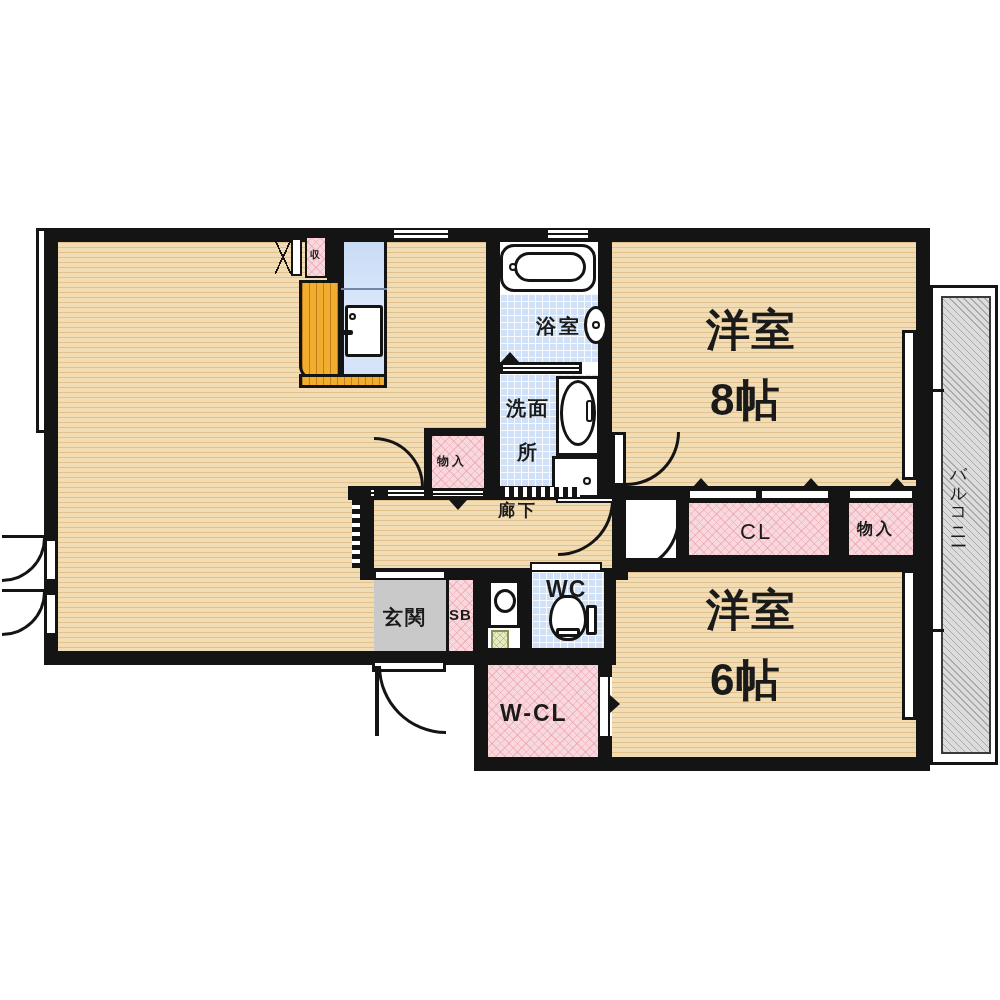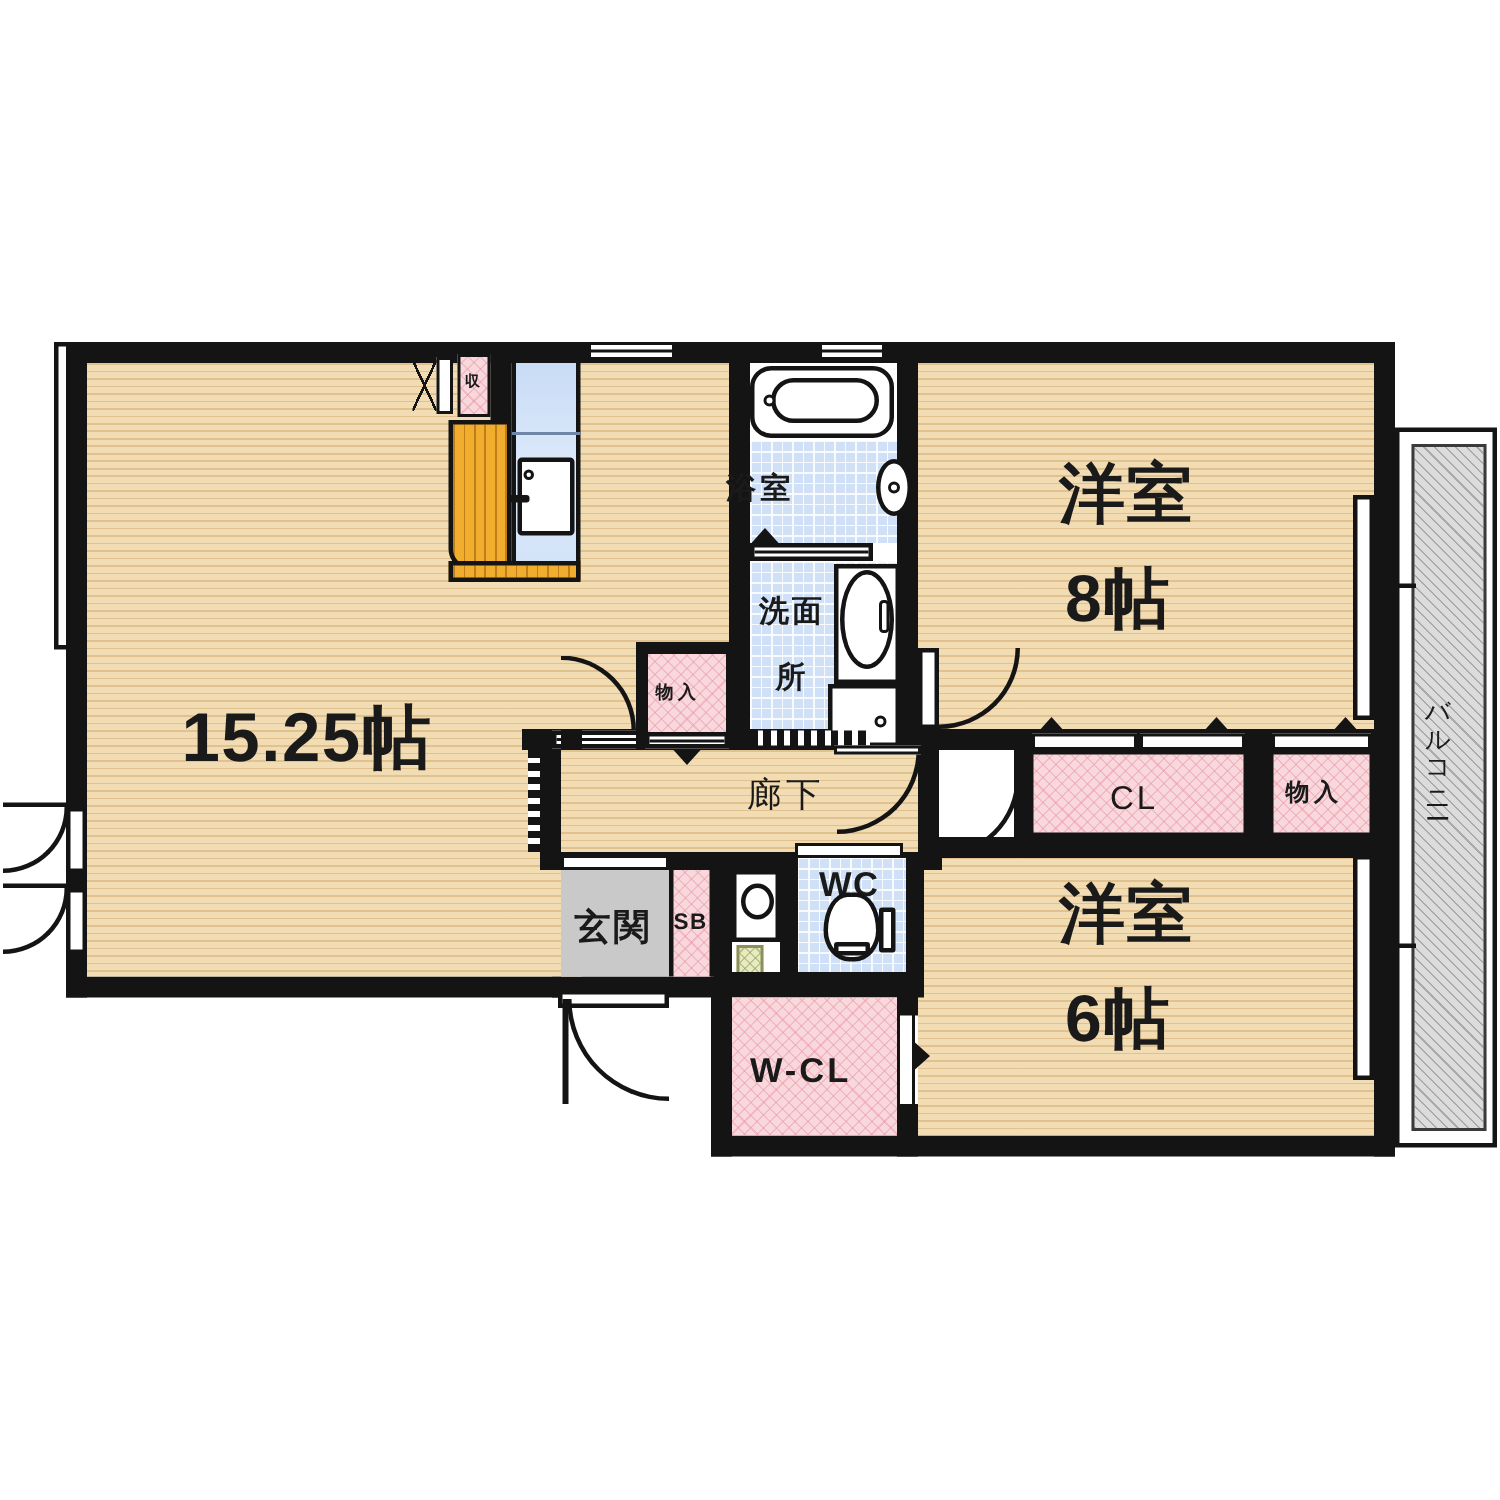--- a/index.html
+++ b/index.html
@@ -163,21 +163,20 @@
   <div class="ab win-thin" style="left:392px;top:228px;width:58px;height:12px;"></div>
   <div class="ab" style="left:392px;top:233px;width:58px;height:2px;background:#141414;"></div>
 
   <div class="ab win" style="left:44px;top:538px;width:14px;height:44px;"></div>
   <div class="ab arc arc-br" style="left:2px;top:538px;width:44px;height:44px;border-width:3px;"></div>
   <div class="ab" style="left:2px;top:535px;width:44px;height:3px;background:#141414;"></div>
   <div class="ab win" style="left:44px;top:592px;width:14px;height:44px;"></div>
   <div class="ab arc arc-br" style="left:2px;top:592px;width:44px;height:44px;border-width:3px;"></div>
   <div class="ab" style="left:2px;top:589px;width:44px;height:3px;background:#141414;"></div>
 
-  <div class="lbl big" style="left:121px;top:468px;">15.25帖</div>
 
   <div class="ab wall" style="left:348px;top:486px;width:130px;height:14px;"></div>
   <div class="ab slide" style="left:368px;top:487px;width:70px;height:12px;"></div>
   <div class="ab arc arc-tr" style="left:374px;top:437px;width:50px;height:50px;"></div>
 
   <div class="ab dotwall" style="left:352px;top:500px;width:9px;height:68px;"></div>
 
   <div class="ab wall" style="left:424px;top:428px;width:76px;height:72px;"></div>
   <div class="ab closet" style="left:432px;top:436px;width:52px;height:52px;"></div>
   <div class="lbl xs" style="left:437px;top:455px;letter-spacing:3px;">物入</div>
@@ -190,21 +189,21 @@
 
   <div class="ab white" style="left:500px;top:242px;width:98px;height:52px;"></div>
   <div class="ab tub" style="left:500px;top:244px;width:96px;height:48px;"></div>
   <div class="ab" style="left:514px;top:252px;width:72px;height:30px;border:3px solid #141414;border-radius:18px;background:#fff;"></div>
   <div class="ab" style="left:509px;top:263px;width:8px;height:8px;border:2px solid #141414;border-radius:50%;background:#fff;"></div>
 
   <div class="ab win-thin" style="left:546px;top:228px;width:44px;height:12px;"></div>
   <div class="ab" style="left:546px;top:233px;width:44px;height:2px;background:#141414;"></div>
 
   <div class="ab wet" style="left:500px;top:294px;width:98px;height:68px;"></div>
-  <div class="lbl med" style="left:484px;top:316px;letter-spacing:3px;">浴室</div>
+  <div class="lbl med" style="left:514px;top:316px;letter-spacing:3px;padding-left:22px;">浴室</div>
   <div class="ab oval" style="left:584px;top:306px;width:24px;height:38px;"></div>
   <div class="ab" style="left:592px;top:321px;width:8px;height:8px;border:2px solid #141414;border-radius:50%;background:#fff;"></div>
 
   <div class="ab slide" style="left:500px;top:362px;width:82px;height:12px;"></div>
   <div class="ab tri" style="left:501px;top:352px;"></div>
 
   <div class="ab wet" style="left:500px;top:374px;width:98px;height:112px;"></div>
   <div class="lbl med" style="left:506px;top:398px;letter-spacing:2px;">洗面</div>
   <div class="lbl med" style="left:517px;top:442px;">所</div>
 
@@ -248,28 +247,28 @@
   <div class="ab tatami" style="left:612px;top:572px;width:304px;height:185px;"></div>
   <div class="lbl big2" style="left:706px;top:588px;">洋室</div>
   <div class="lbl big2" style="left:710px;top:658px;">6帖</div>
   <div class="ab win" style="left:902px;top:570px;width:14px;height:150px;"></div>
 
   <div class="ab win" style="left:612px;top:572px;width:14px;height:2px;"></div>
   <div class="ab arc arc-br" style="left:626px;top:518px;width:54px;height:54px;"></div>
 
   <div class="ab wall" style="left:612px;top:486px;width:14px;height:86px;"></div>
 
-  <div class="lbl" style="left:498px;top:518px;font-size:23px;font-weight:400;letter-spacing:3px;">廊下</div>
+  <div class="lbl" style="left:498px;top:502px;font-size:17px;font-weight:700;letter-spacing:3px;">廊下</div>
 
   <div class="ab arc arc-br" style="left:558px;top:500px;width:56px;height:56px;"></div>
   <div class="ab white" style="left:556px;top:497px;width:58px;height:6px;border:2px solid #141414;"></div>
 
   <div class="ab wall" style="left:360px;top:568px;width:268px;height:12px;"></div>
   <div class="ab genkan" style="left:374px;top:580px;width:72px;height:71px;"></div>
-  <div class="lbl" style="left:383px;top:607px;font-size:24px;font-weight:700;letter-spacing:2px;">玄関</div>
+  <div class="lbl" style="left:383px;top:607px;font-size:20px;font-weight:700;letter-spacing:2px;">玄関</div>
   <div class="ab white" style="left:374px;top:570px;width:72px;height:10px;border:2px solid #141414;"></div>
 
   <div class="ab closet" style="left:446px;top:580px;width:30px;height:71px;border-left:3px solid #141414;border-right:3px solid #141414;"></div>
   <div class="lbl" style="left:449px;top:607px;font-size:15px;font-weight:700;letter-spacing:1px;">SB</div>
 
   <div class="ab white" style="left:372px;top:660px;width:74px;height:12px;border:3px solid #141414;"></div>
   <div class="ab arc arc-bl" style="left:378px;top:666px;width:68px;height:68px;"></div>
   <div class="ab" style="left:375px;top:666px;width:4px;height:70px;background:#141414;"></div>
 
   <div class="ab wall" style="left:476px;top:568px;width:12px;height:84px;"></div>

